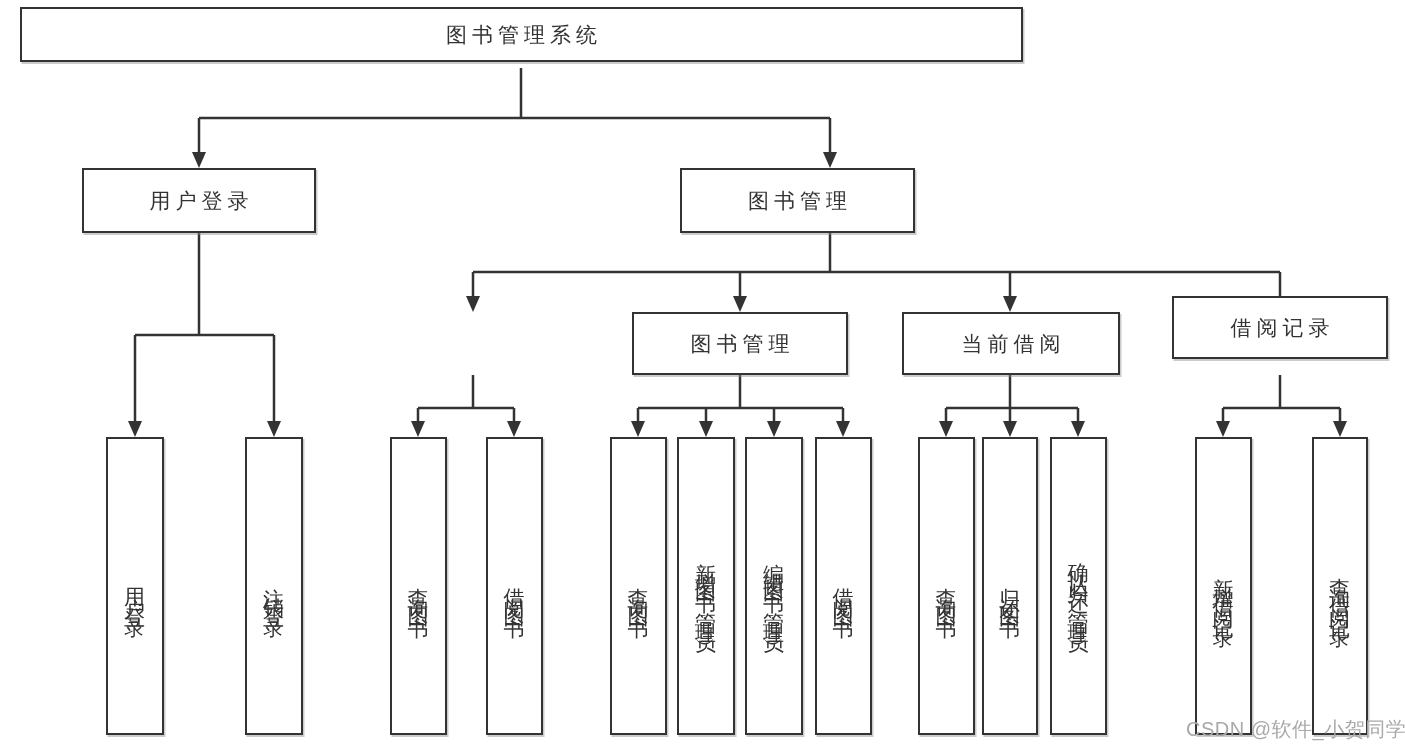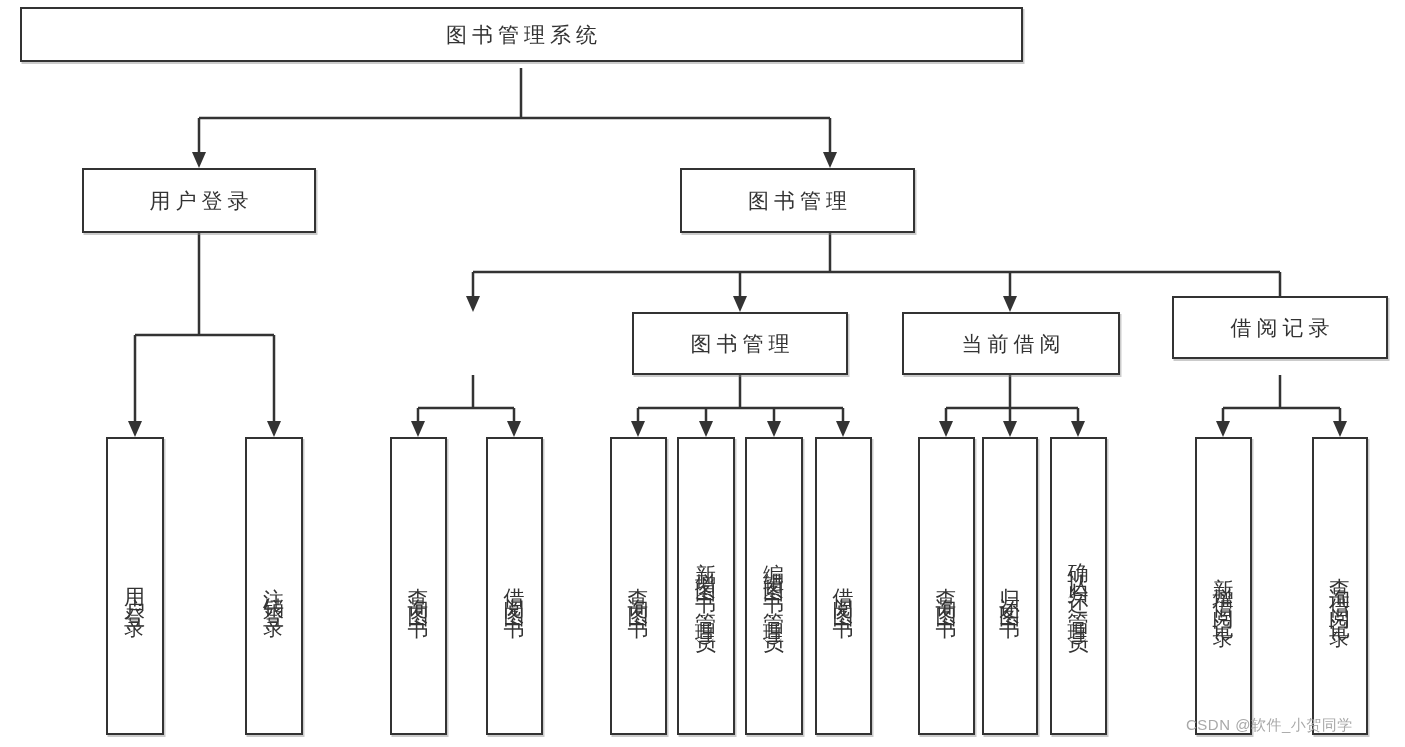--- a/index.html
+++ b/index.html
@@ -16,21 +16,21 @@
   }
   .hbox { font-size:21px; letter-spacing:5px; }
   .hbox span { white-space:nowrap; padding-left:5px; }
   .vbox { font-size:21px; }
   .vbox span {
     writing-mode:vertical-rl; text-orientation:mixed;
     letter-spacing:10px; line-height:1; padding-top:10px; white-space:nowrap;
   }
   .wm {
     position:absolute; left:1186px; top:716px; z-index:3;
-    font-size:15px; letter-spacing:0.5px; color:#a9a9a9; white-space:nowrap;
+    font-size:20px; letter-spacing:0.5px; color:#a9a9a9; white-space:nowrap;
   }
 </style>
 </head>
 <body>
 
 <div class="stage">
 
   <svg class="lines" width="1405" height="747" viewBox="0 0 1405 747" fill="none" stroke="#333333" stroke-width="2.5">
 
     <path d="M521 68 V118 M199 118 H830 M199 118 V153 M830 118 V153"></path>

